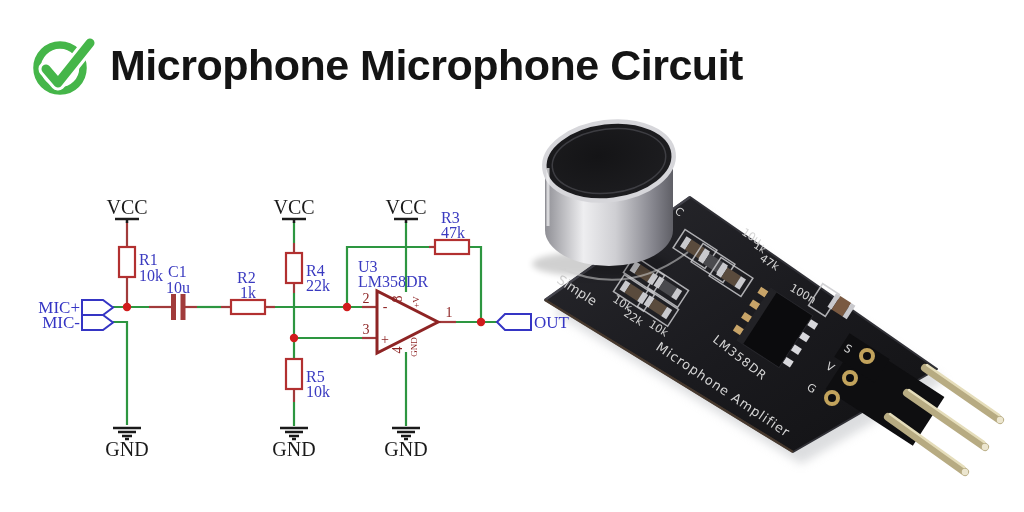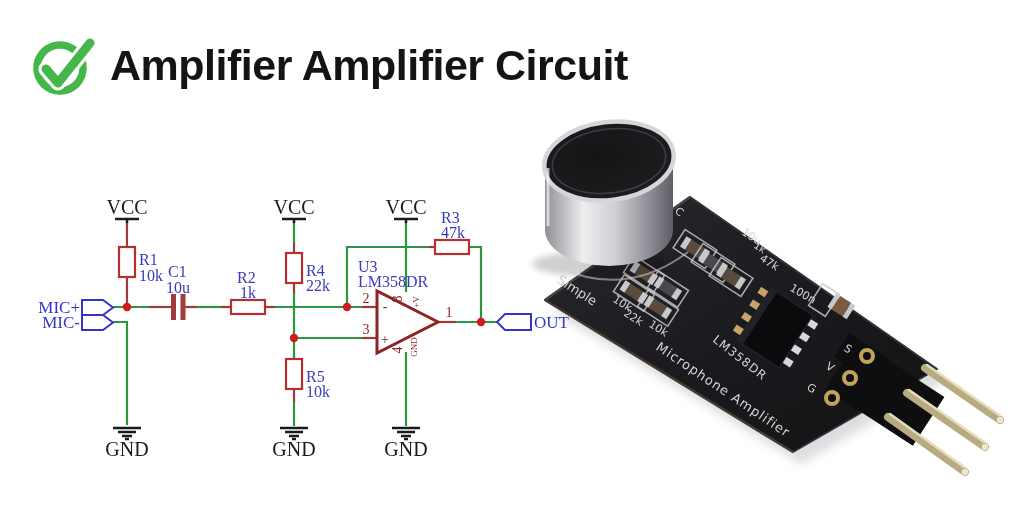--- a/index.html
+++ b/index.html
@@ -26,21 +26,21 @@
 <body>
 
 <div class="stage">
 
   <div class="hdr">
     <svg width="66" height="62" viewBox="0 0 66 62" style="position:static">
       <circle cx="30" cy="34" r="23" fill="none" stroke="#45b649" stroke-width="7.5"></circle>
       <polyline points="16,35 28,49 60,9" fill="none" stroke="#ffffff" stroke-width="15" stroke-linecap="round" stroke-linejoin="round"></polyline>
       <polyline points="16,35 28,49 60,9" fill="none" stroke="#45b649" stroke-width="9" stroke-linecap="round" stroke-linejoin="round"></polyline>
     </svg>
-    <div class="title">Amplifier Amplifier Circuit</div>
+    <div class="title">Microphone Microphone Circuit</div>
   </div>
 
   <svg width="1024" height="512" viewBox="0 0 1024 512">
     <defs>
       <linearGradient id="gpcb" x1="0" y1="0" x2="1" y2="1">
         <stop offset="0" stop-color="#28282d"></stop>
         <stop offset="0.55" stop-color="#1a1a1e"></stop>
         <stop offset="1" stop-color="#121214"></stop>
       </linearGradient>
       <linearGradient id="gcap" x1="0" y1="0" x2="1" y2="0">

